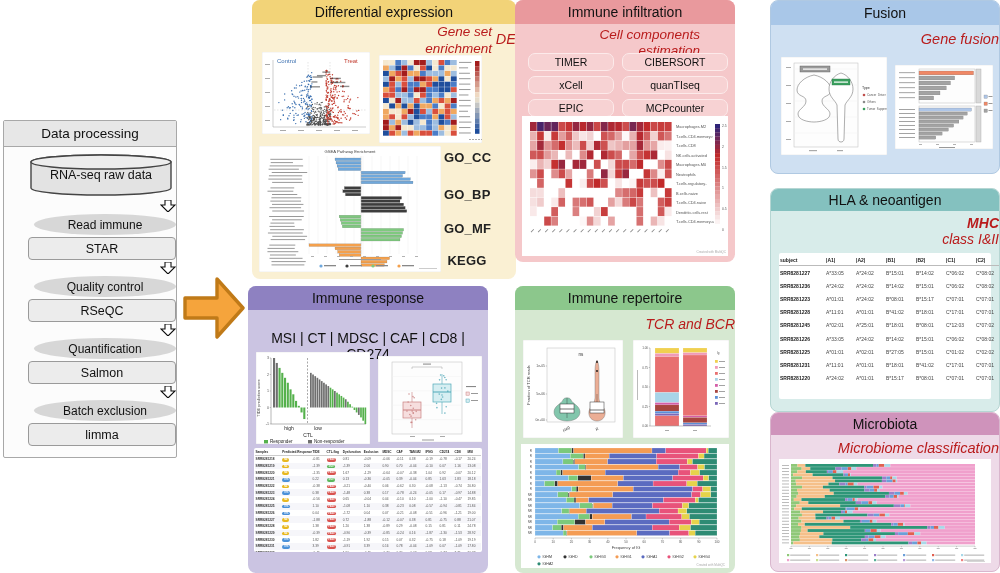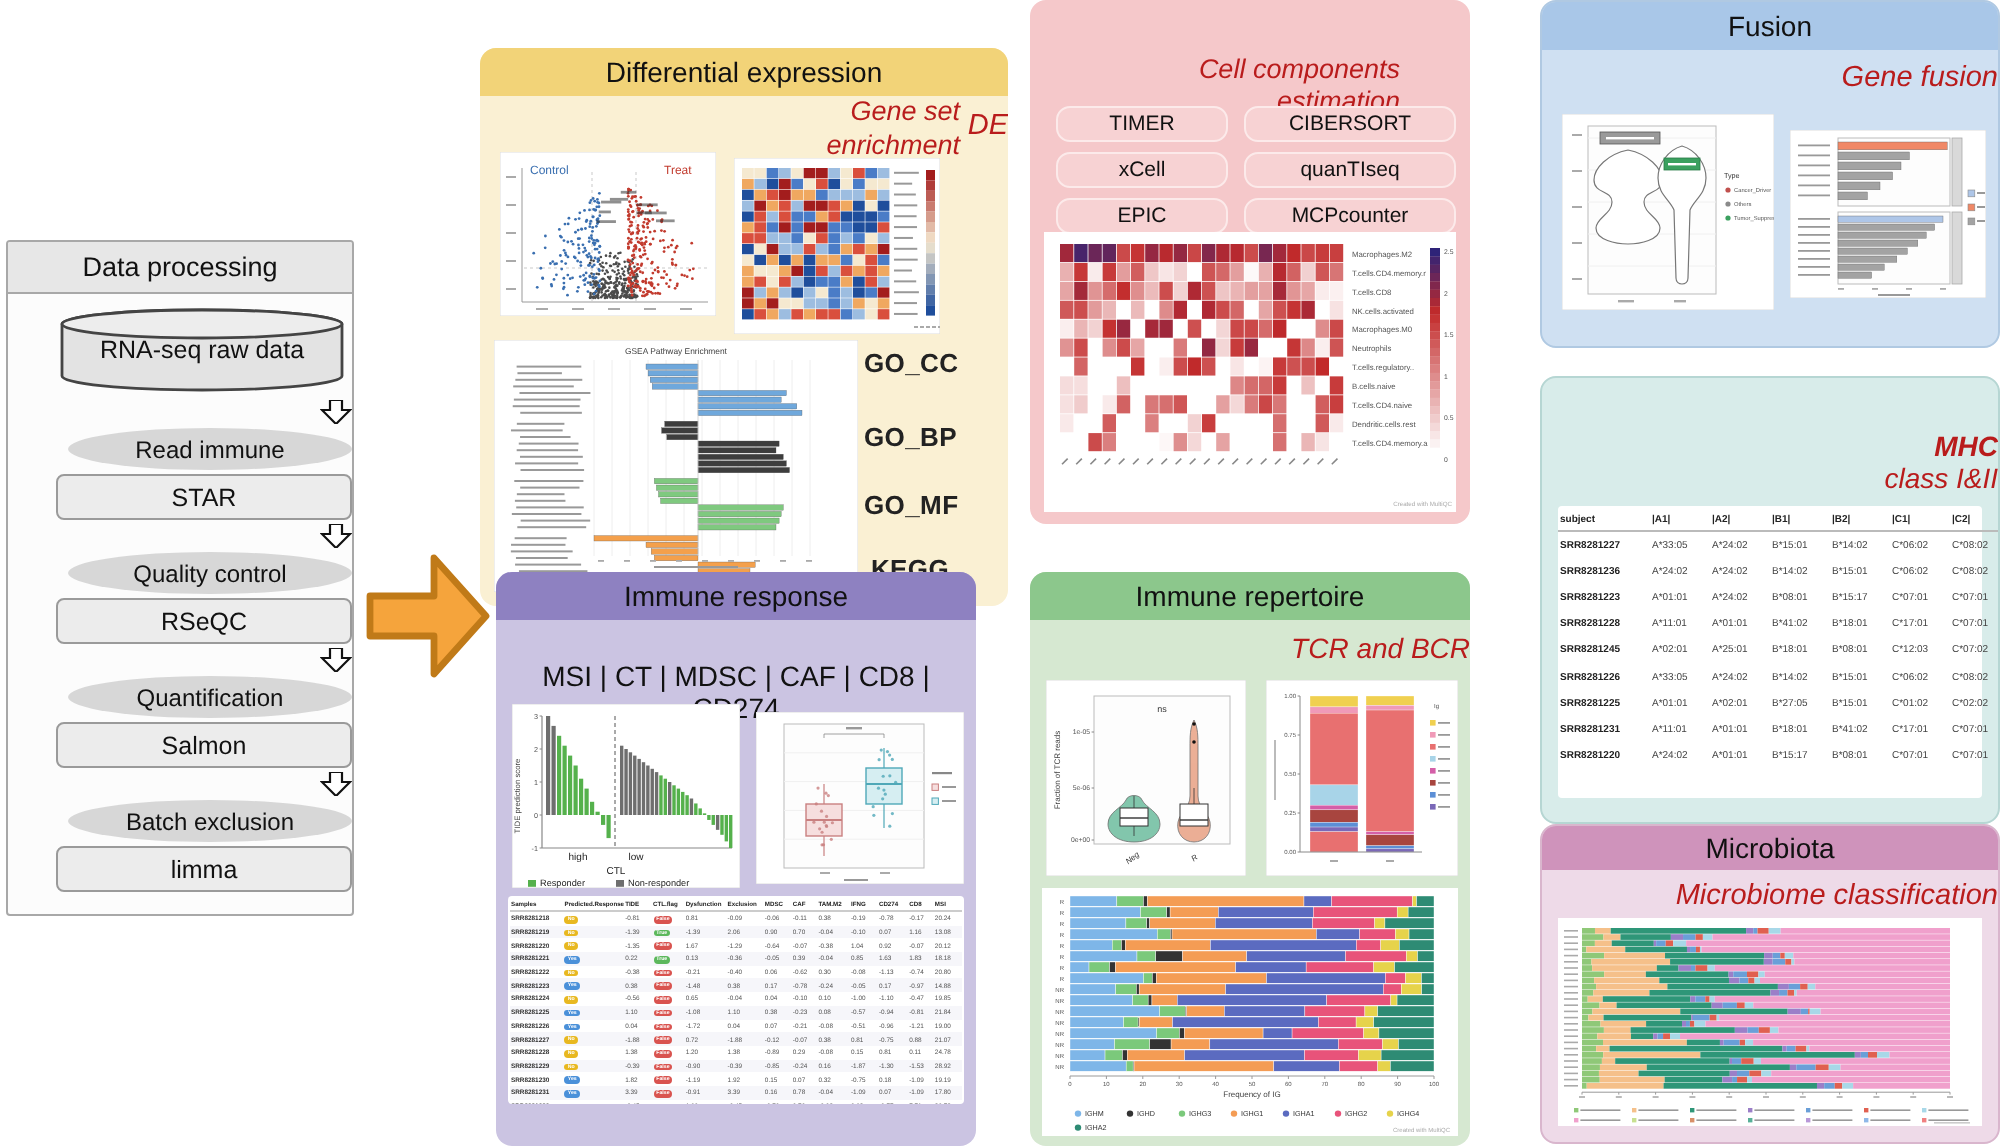--- a/index.html
+++ b/index.html
@@ -13,21 +13,21 @@
   
   #p-dp{left:3px;top:120px;width:172px;height:336px;background:#fcfcfc;border:1px solid #a8a8a8;border-radius:2px;}
   #p-dp .phead{height:25px;background:#e7e7e7;border-bottom:1px solid #a8a8a8;font-size:13.5px;}
   .dp-body{display:flex;flex-direction:column;align-items:flex-end;padding-top:5px;gap:2px;}
   .cyl{position:relative;width:150px;height:46px;}
   .cyl span{position:absolute;left:0;right:0;top:16px;text-align:center;font-size:12.5px;}
   .stage-ell{width:142px;height:21px;background:#d7d7d7;border-radius:50%;display:flex;align-items:center;justify-content:center;font-size:12px;}
   .tool-rect{width:146px;height:21px;background:#ececec;border:1px solid #9a9a9a;border-radius:4px;display:flex;align-items:center;justify-content:center;font-size:12.5px;}
   .darr{width:16px;height:12px;}
   
-  #p-de{left:240px;top:0;width:264px;height:279px;background:#faf0d3;margin-top:24px;}
+  #p-de{left:252px;top:0;width:264px;height:279px;background:#faf0d3;}
   #p-de .phead{background:#f2d378;}
   .go-label{position:absolute;left:192px;width:46px;text-align:center;font-size:13px;font-weight:600;color:#222;letter-spacing:.2px;}
   
   #p-ii{left:515px;top:0;width:220px;height:262px;background:#f5c8ca;}
   #p-ii .phead{background:#e9999d;}
   .pill-grid{position:absolute;left:13px;top:53px;display:grid;grid-template-columns:86px 106px;gap:5px 8px;}
   .pill{height:16px;background:#f7d2d3;border:1px solid #fceaea;border-radius:7px;display:flex;align-items:center;justify-content:center;font-size:10.5px;color:#111;}
   
   #p-fu{left:770px;top:0;width:228px;height:172px;background:#cfe0f2;border:1px solid #b0c9e2;}
   #p-fu .phead{background:#a9c7e8;}
@@ -1102,20 +1102,21 @@
           <rect x="160" y="122" width="18" height="1" fill="#ccc"></rect>
         </svg>
       </div>
     <div class="go-label" style="top:150px;">GO_CC</div>
     <div class="go-label" style="top:187px;">GO_BP</div>
     <div class="go-label" style="top:221px;">GO_MF</div>
     <div class="go-label" style="top:253px;">KEGG</div>
   </div>
 
   <div class="panel" id="p-ii">
+    <div class="phead">Immune infiltration</div>
     <div class="sub" style="top:27px;left:35px;width:150px;line-height:1.2;">Cell components estimation</div>
     <div class="pill-grid">
       <div class="pill">TIMER</div>
       <div class="pill">CIBERSORT</div>
       <div class="pill">xCell</div>
       <div class="pill">quanTIseq</div>
       <div class="pill">EPIC</div>
       <div class="pill">MCPcounter</div>
     </div>
     <div class="chartbox" style="left:7px;top:116px;width:206px;height:140px;">
@@ -1486,20 +1487,21 @@
           <rect x="93.5" y="31" width="4" height="1" fill="#999"></rect>
           <rect x="89" y="37" width="3.4" height="3.4" fill="#f08866" stroke="#888" stroke-width="0.3"></rect>
           <rect x="93.5" y="38" width="4" height="1" fill="#999"></rect>
           <rect x="89" y="44" width="3.4" height="3.4" fill="#a3a3a3" stroke="#888" stroke-width="0.3"></rect>
           <rect x="93.5" y="45" width="4" height="1" fill="#999"></rect>
         </svg>
       </div>
   </div>
 
   <div class="panel" id="p-hla">
+    <div class="phead">HLA &amp; neoantigen</div>
     <div class="sub" style="top:26px;font-size:14px;font-weight:bold;">MHC</div>
     <div class="sub" style="top:42px;font-size:14px;">class I&amp;II</div>
     <div id="hla-table">
         <table>
           <thead>
             <tr>
               <th style="width:44px">subject</th>
               <th style="width:28px">|A1|</th>
               <th style="width:28px">|A2|</th>
               <th style="width:28px">|B1|</th>

